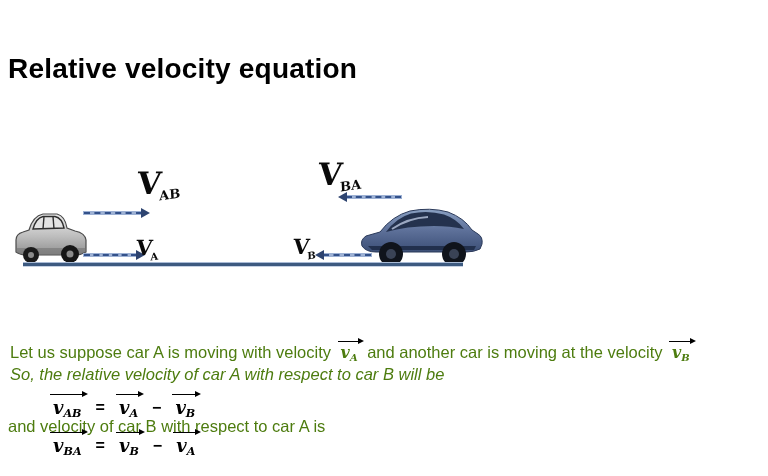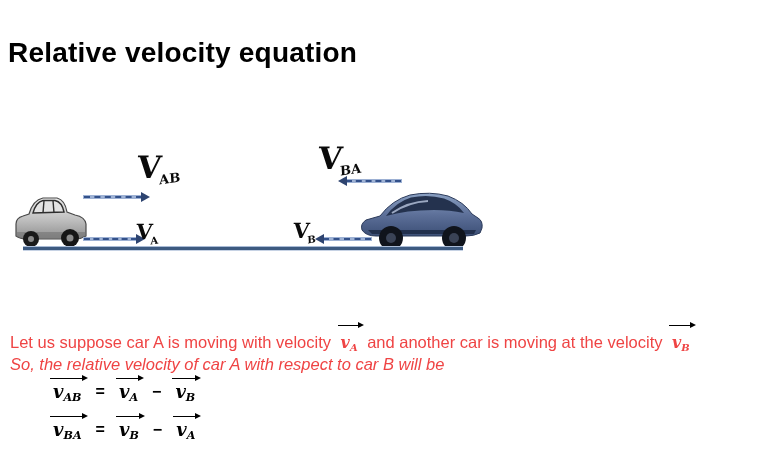--- a/index.html
+++ b/index.html
@@ -4,20 +4,21 @@
 <style>
   html, body { margin: 0; padding: 0; background: #ffffff; }
   #page {
     position: relative;
     width: 768px;
     height: 448px;
     background: #ffffff;
     overflow: hidden;
     font-family: "Liberation Sans", sans-serif;
     color: #000;
+    margin-top: 16px;
   }
 
   
   #title {
     position: absolute;
     left: 8px;
     top: 18px;
     font-size: 28px;
     font-weight: bold;
     letter-spacing: 0.2px;
@@ -72,23 +73,23 @@
     background: var(--ground, #3d5a80);
     border-top: 1px solid #a9bbd6;
     border-bottom: 1px solid #c6d2e4;
   }
 
   
   .tline {
     position: absolute;
     left: 10px;
     font-size: 16.5px;
-    line-height: 29px;
+    line-height: 17px;
     white-space: nowrap;
-    color: #ef4444;
+    color: #4d7c0f;
   }
   .tline.flush { left: 8px; }
 
   .equation {
     position: absolute;
     left: 48px;
     font-size: 18px;
     line-height: 22px;
     white-space: nowrap;
     text-align: right;
@@ -199,16 +200,17 @@
 
     <div id="ground"></div>
   </div>
 
   <div class="tline" style="top:328px;"><span>Let us suppose car A is moving with velocity </span><span class="vec small"><span>v</span><sub>A</sub></span><span> and another car is moving at the velocity </span><span class="vec small"><span>v</span><sub>B</sub></span></div>
 
   <div class="tline" style="top:350px;font-style:italic;">So, the relative velocity of car A with respect to car B will be</div>
 
   <div class="equation" style="top:381px;"><span class="vec"><span>v</span><sub>AB</sub></span><span class="op">=</span><span class="vec"><span>v</span><sub>A</sub></span><span class="op">−</span><span class="vec"><span>v</span><sub>B</sub></span></div>
 
+  <div class="tline flush" style="top:402px;">and velocity of car B with respect to car A is</div>
 
   <div class="equation" style="top:419px;"><span class="vec"><span>v</span><sub>BA</sub></span><span class="op">=</span><span class="vec"><span>v</span><sub>B</sub></span><span class="op">−</span><span class="vec"><span>v</span><sub>A</sub></span></div>
 
 </div>
 
 </body></html>

